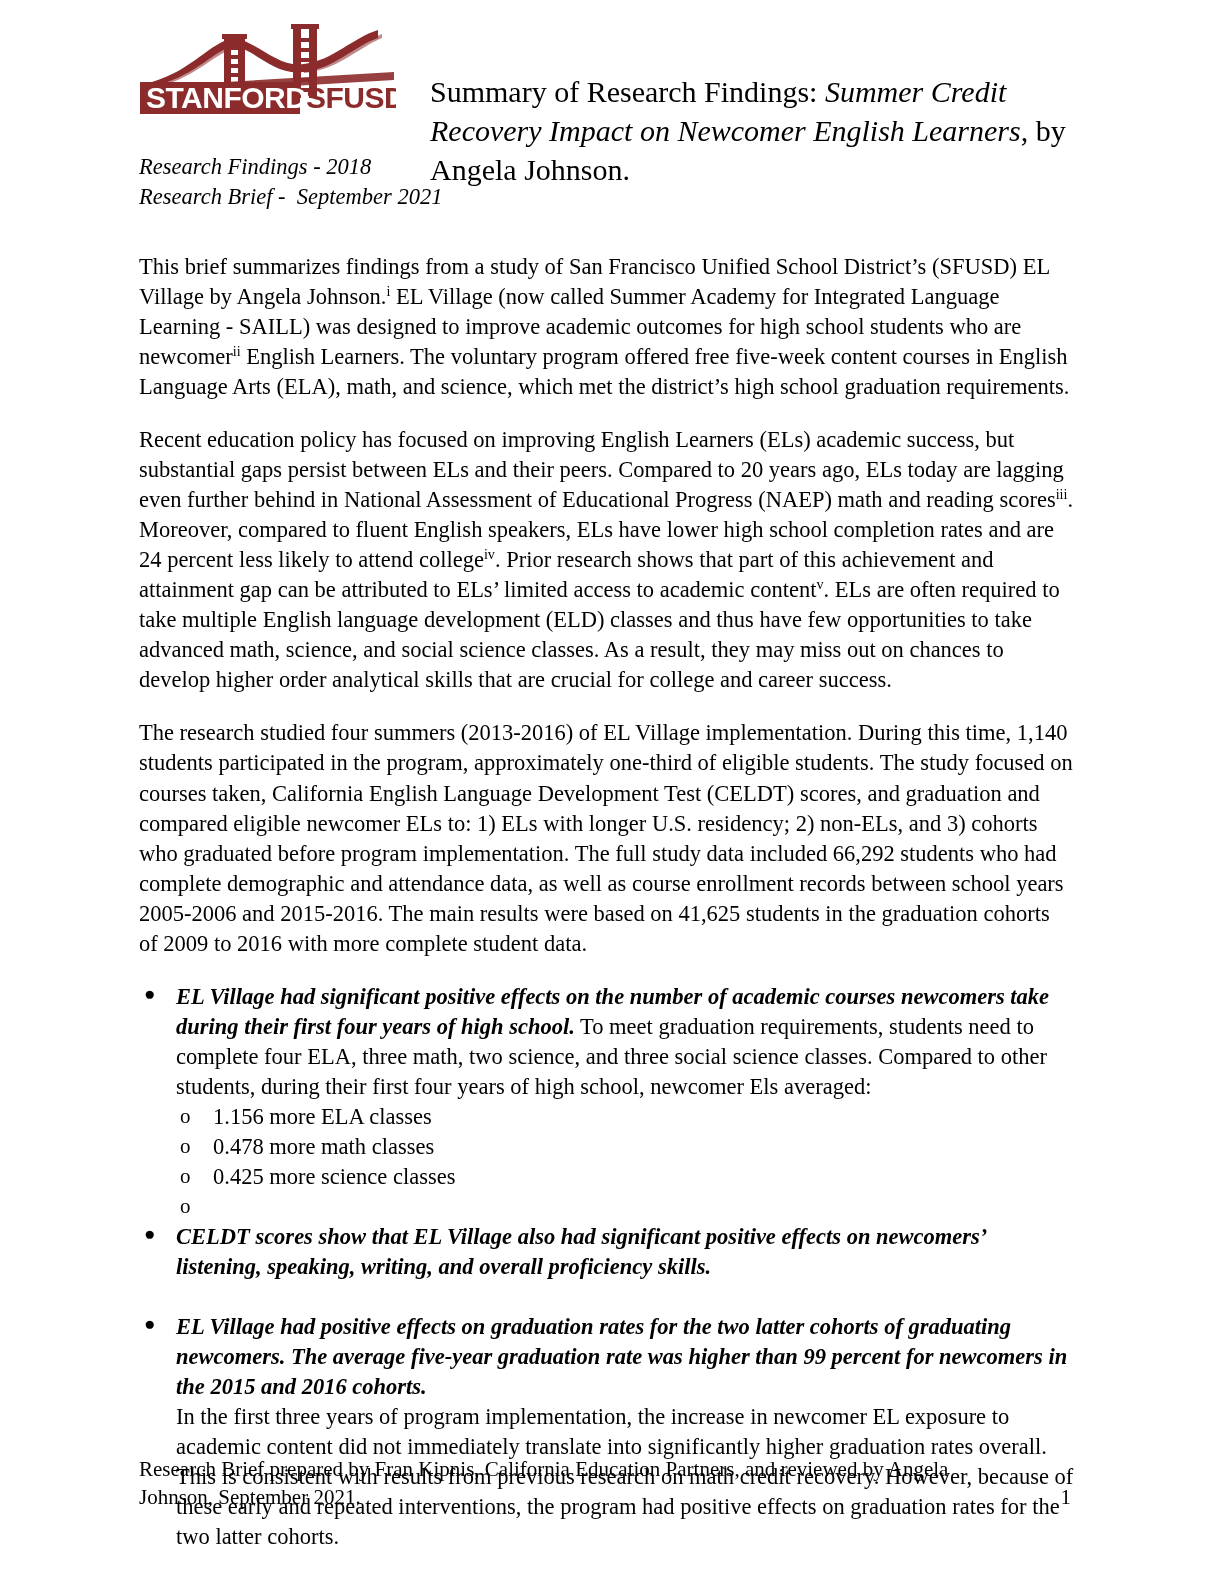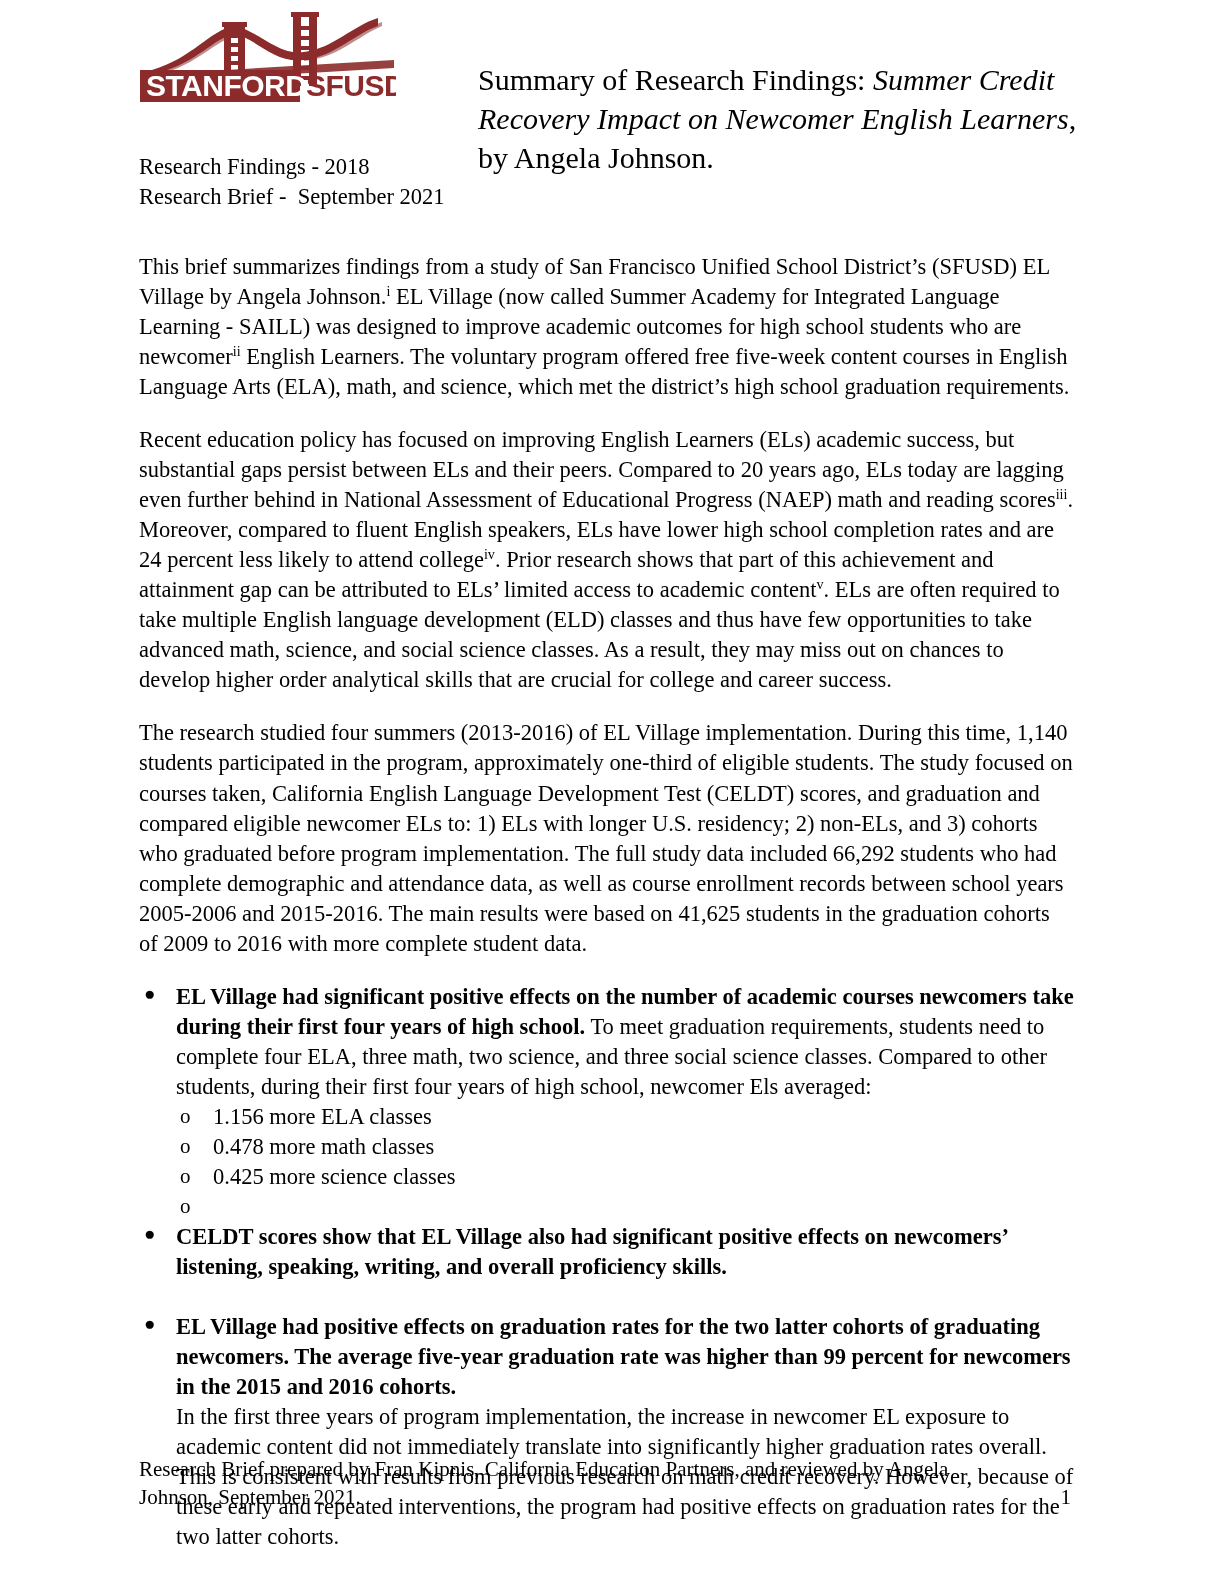--- a/index.html
+++ b/index.html
@@ -20,25 +20,24 @@
     position: absolute;
     left: 0; top: 0;
     width: 1218px;
     height: 1576px;
   }
 
   
   .header-row {
     position: absolute;
     left: 138px;
-    top: 8px;
+    top: 20px;
     width: 940px;
     display: flex;
     align-items: flex-start;
-    gap: 48px;
   }
 
   .logo-wrap {
     width: 270px;
     flex: 0 0 270px;
     padding-top: 4px;
   }
   .logo-svg { display: block; }
 
   .header-title {
@@ -52,21 +51,21 @@
   .header-title .ital { font-style: italic; }
 
   
   .dateline {
     position: absolute;
     left: 139px;
     top: 152px;
     font-size: 22.5px;
     line-height: 1.32;
   }
-  .dateline div { white-space: pre; }
+  .dateline div { white-space: pre; font-style: italic; }
 
   
   .body-col {
     position: absolute;
     left: 139px;
     top: 236px;
     width: 935px;
     font-size: 22.5px;
     line-height: 1.335;
   }
@@ -100,21 +99,21 @@
     padding-left: 37px;
     margin-bottom: 26px;
   }
   li.bullet > .marker {
     position: absolute;
     left: 5px;
     top: -1px;
     font-size: 19px;
     line-height: 1.38;
   }
-  li.bullet .lead { font-weight: bold; }
+  li.bullet .lead { font-weight: bold; font-style: italic; }
 
   ul.subbullets {
     list-style: none;
     margin: 0;
     padding: 0;
   }
   li.subbullet {
     position: relative;
     padding-left: 37px;
     margin: 0;

